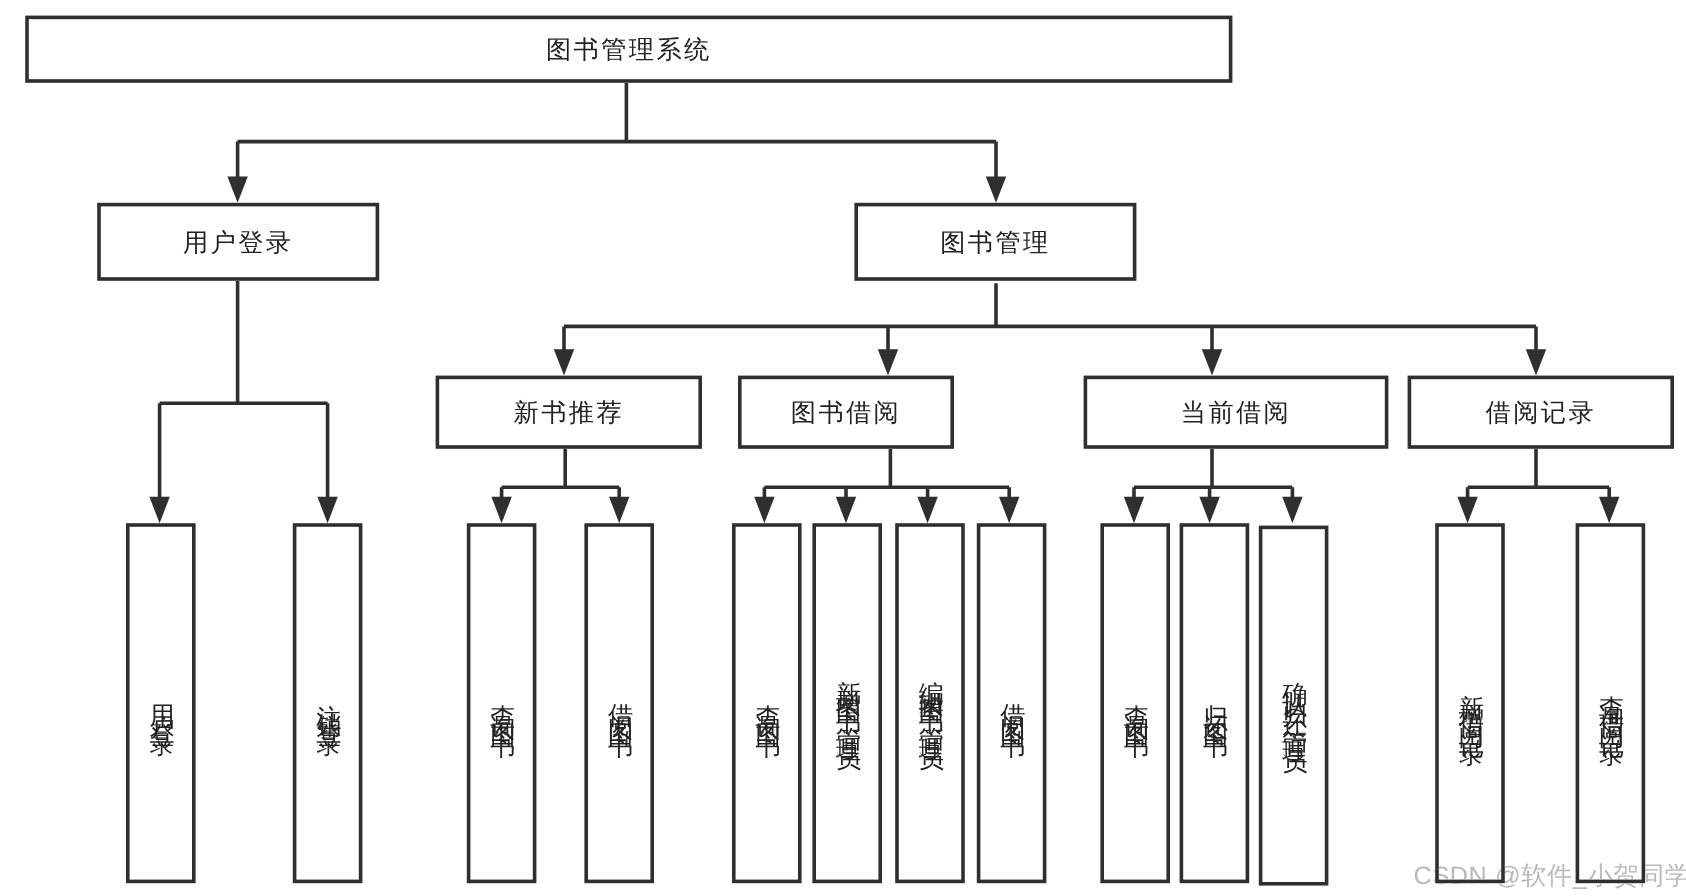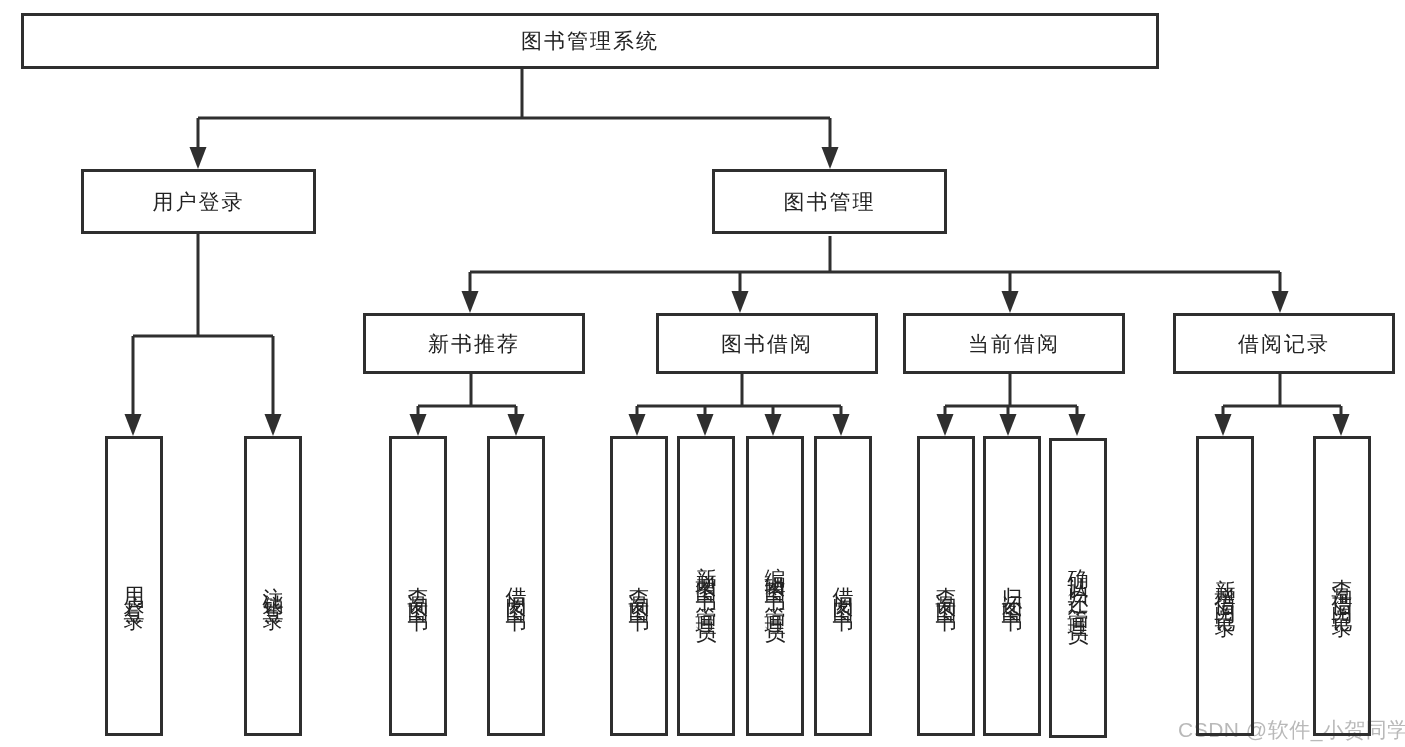--- a/index.html
+++ b/index.html
@@ -98,38 +98,38 @@
       <polygon points="773,436 764.5,414 781.5,414"></polygon>
       <polygon points="841,436 832.5,414 849.5,414"></polygon>
       <polygon points="945,436 936.5,414 953.5,414"></polygon>
       <polygon points="1008,436 999.5,414 1016.5,414"></polygon>
       <polygon points="1077,436 1068.5,414 1085.5,414"></polygon>
       <polygon points="1223,436 1214.5,414 1231.5,414"></polygon>
       <polygon points="1341,436 1332.5,414 1349.5,414"></polygon>
     </g>
   </svg>
 
-  <div class="node" style="left:21px; top:13px; width:1138px; height:56px;">
+  <div class="node" style="left:21px; top:13px; width:1006px; height:56px;">
     <span class="h-label">图书管理系统</span>
   </div>
 
   <div class="node" style="left:81px; top:169px; width:235px; height:65px;">
     <span class="h-label">用户登录</span>
   </div>
   <div class="node" style="left:363px; top:313px; width:222px; height:61px;">
     <span class="h-label">新书推荐</span>
   </div>
 
   <div class="node" style="left:712px; top:169px; width:235px; height:65px;">
     <span class="h-label">图书管理</span>
   </div>
-  <div class="node" style="left:656px; top:313px; width:222px; height:61px;">
+  <div class="node" style="left:615px; top:313px; width:180px; height:61px;">
     <span class="h-label">图书借阅</span>
   </div>
-  <div class="node" style="left:903px; top:313px; width:222px; height:61px;">
+  <div class="node" style="left:903px; top:313px; width:254px; height:61px;">
     <span class="h-label">当前借阅</span>
   </div>
   <div class="node" style="left:1173px; top:313px; width:222px; height:61px;">
     <span class="h-label">借阅记录</span>
   </div>
 
   <div class="node" style="left:105px; top:436px; width:58px; height:300px;">
     <span class="v-label">用户登录</span>
   </div>
   <div class="node" style="left:244px; top:436px; width:58px; height:300px;">

